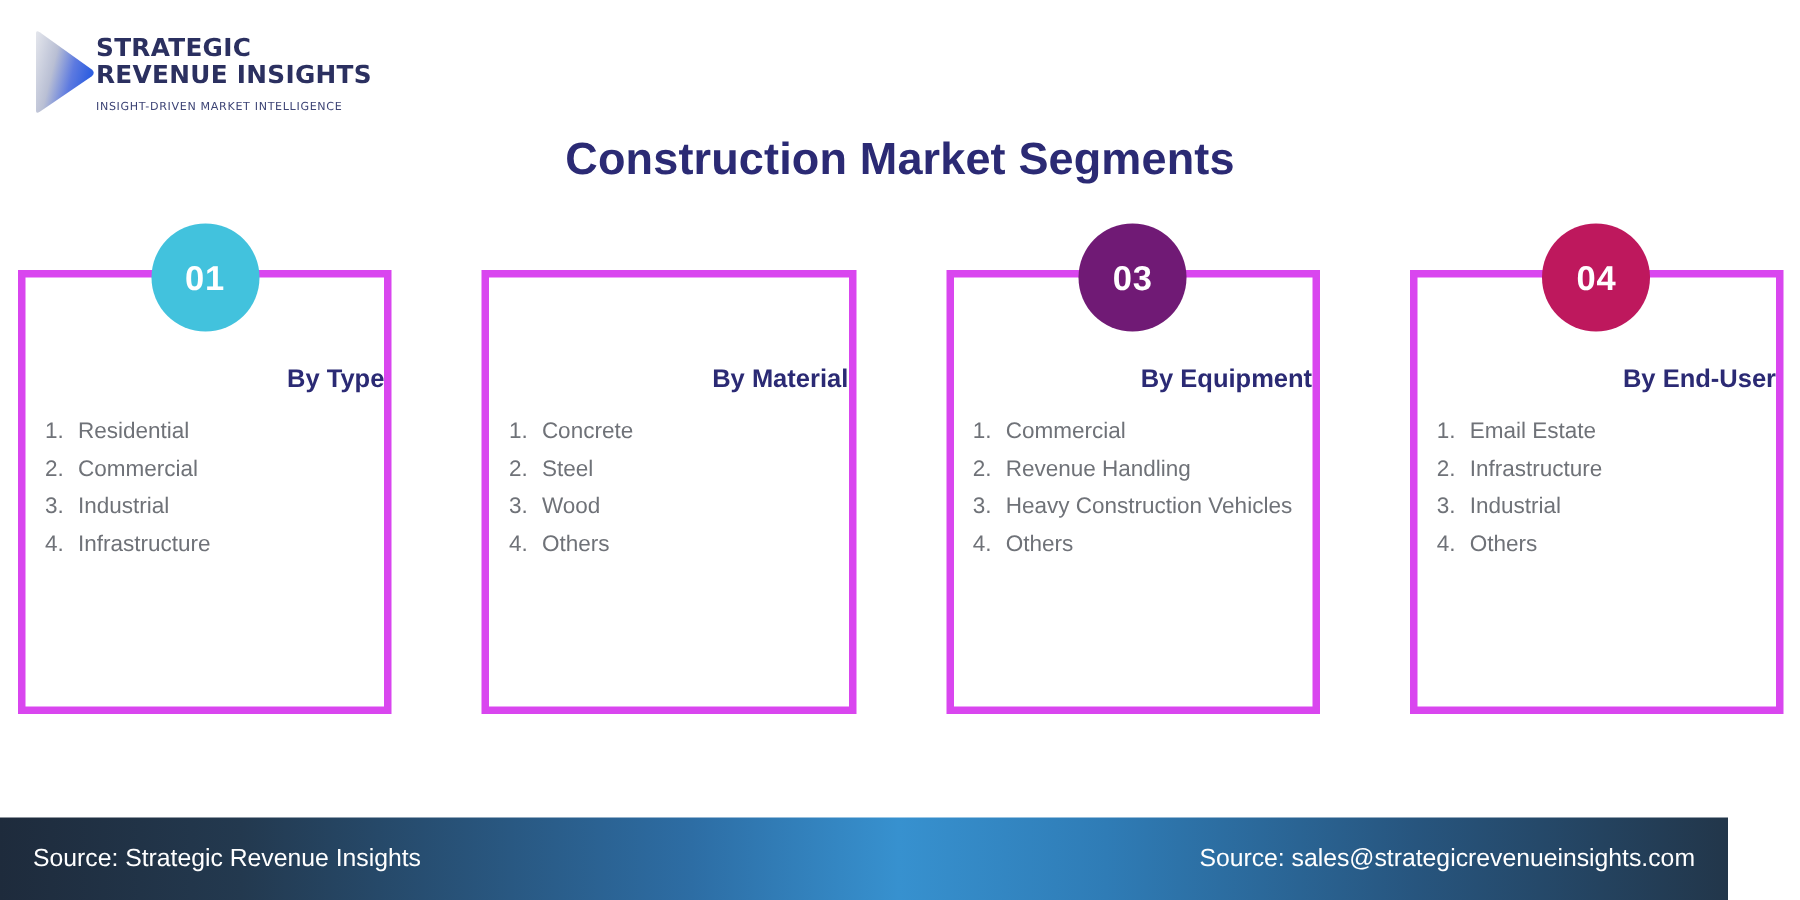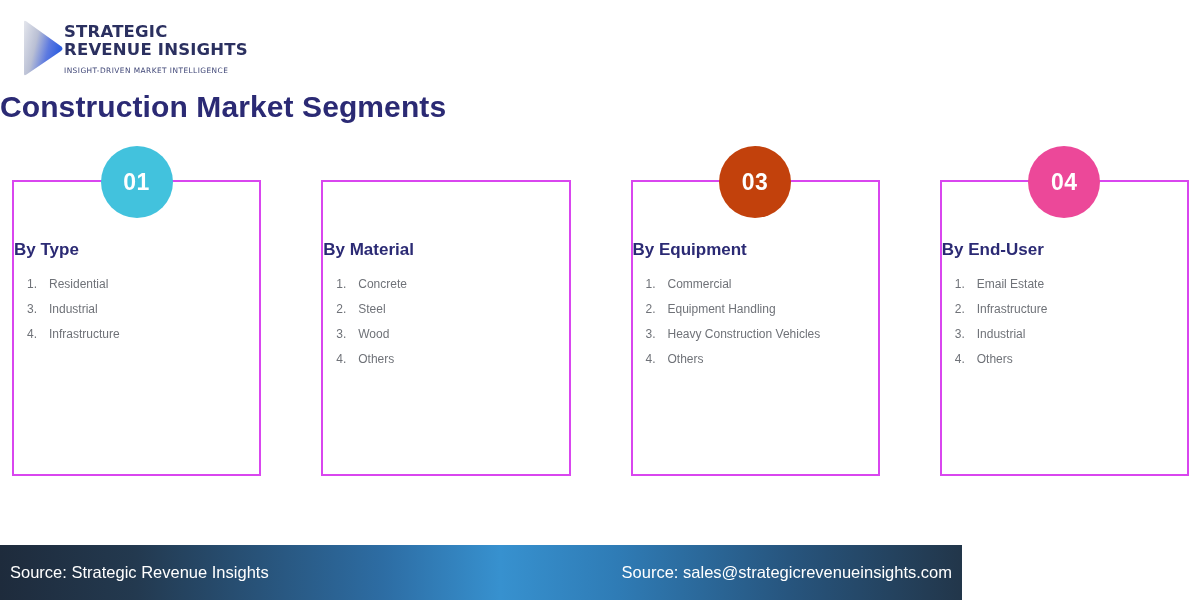--- a/index.html
+++ b/index.html
@@ -52,41 +52,41 @@
     margin-top: 7px;
     white-space: nowrap;
   }
 
   
   .page-title {
     position: absolute;
     top: 90px;
     left: 0;
     width: 1200px;
-    text-align: left;
+    text-align: center;
     font-size: 30px;
     font-weight: bold;
     color: #2b2a74;
     letter-spacing: 0.1px;
   }
 
   
   .cards {
     position: absolute;
     top: 180px;
     left: 12px;
     width: 1177px;
     height: 296px;
     display: flex;
     gap: 60px;
   }
   .card {
     position: relative;
     flex: 1 1 0;
-    border: 2px solid #d946ef;
+    border: 5px solid #d946ef;
     background: #ffffff;
   }
   .badge {
     position: absolute;
     top: -36px;
     left: 50%;
     transform: translateX(-50%);
     width: 72px;
     height: 72px;
     border-radius: 50%;
@@ -96,61 +96,61 @@
     color: #ffffff;
     font-size: 23px;
     font-weight: 600;
     letter-spacing: 0.5px;
   }
   .card-title {
     position: absolute;
     top: 58px;
     left: 0;
     width: 100%;
-    text-align: left;
+    text-align: right;
     font-size: 17px;
     font-weight: bold;
     color: #2b2a74;
   }
   .card-list {
     position: absolute;
     top: 90px;
     left: 13px;
     right: 10px;
     list-style: none;
   }
   .card-list li {
-    font-size: 12px;
+    font-size: 15px;
     color: #6f7278;
     line-height: 25px;
     padding-left: 22px;
     text-indent: -22px;
     white-space: normal;
   }
   .li-num { display: inline-block; width: 22px; text-indent: 0; }
 
   
   .footer {
     position: absolute;
     left: 0;
     bottom: 0;
-    width: 962px;
+    width: 1152px;
     height: 55px;
     background: linear-gradient(90deg,
         #1e2b3c 0%,
         #23394f 14%,
         #2d6da4 40%,
         #3791cf 52%,
         #2f7cb6 64%,
         #27557e 82%,
         #22364a 100%);
     display: flex;
     align-items: center;
     justify-content: space-between;
-    padding: 0 10px;
+    padding: 0 22px;
   }
   .footer-text {
     color: #ffffff;
     font-size: 16.5px;
   }
 </style>
 </head>
 <body>
 
 <div class="logo-block">
@@ -173,45 +173,46 @@
 </div>
 
 <div class="page-title">Construction Market Segments</div>
 
 <div class="cards">
     <div class="card">
       <div class="badge" style="background: rgb(66, 194, 221);">01</div>
       <div class="card-title">By Type</div>
       <ul class="card-list">
         <li><span class="li-num">1.</span><span>Residential</span></li>
+        <li><span class="li-num">2.</span><span>Commercial</span></li>
         <li><span class="li-num">3.</span><span>Industrial</span></li>
         <li><span class="li-num">4.</span><span>Infrastructure</span></li>
       </ul>
     </div>
     <div class="card">
       <div class="card-title">By Material</div>
       <ul class="card-list">
         <li><span class="li-num">1.</span><span>Concrete</span></li>
         <li><span class="li-num">2.</span><span>Steel</span></li>
         <li><span class="li-num">3.</span><span>Wood</span></li>
         <li><span class="li-num">4.</span><span>Others</span></li>
       </ul>
     </div>
     <div class="card">
-      <div class="badge" style="background: #c2410c;">03</div>
+      <div class="badge" style="background: #701a75;">03</div>
       <div class="card-title">By Equipment</div>
       <ul class="card-list">
         <li><span class="li-num">1.</span><span>Commercial</span></li>
-        <li><span class="li-num">2.</span><span>Equipment Handling</span></li>
+        <li><span class="li-num">2.</span><span>Revenue Handling</span></li>
         <li><span class="li-num">3.</span><span>Heavy Construction Vehicles</span></li>
         <li><span class="li-num">4.</span><span>Others</span></li>
       </ul>
     </div>
     <div class="card">
-      <div class="badge" style="background: #ec4899;">04</div>
+      <div class="badge" style="background: #be185d;">04</div>
       <div class="card-title">By End-User</div>
       <ul class="card-list">
         <li><span class="li-num">1.</span><span>Email Estate</span></li>
         <li><span class="li-num">2.</span><span>Infrastructure</span></li>
         <li><span class="li-num">3.</span><span>Industrial</span></li>
         <li><span class="li-num">4.</span><span>Others</span></li>
       </ul>
     </div>
   </div>
 

